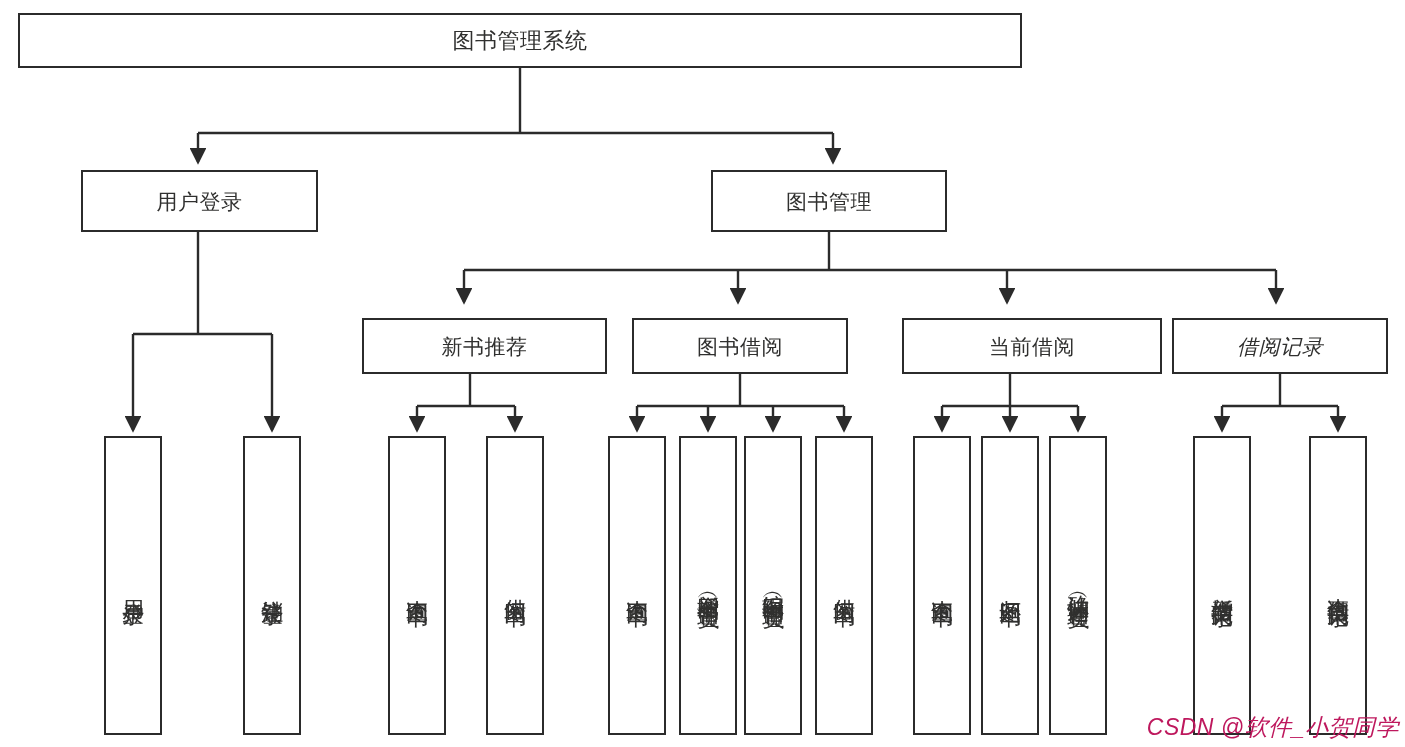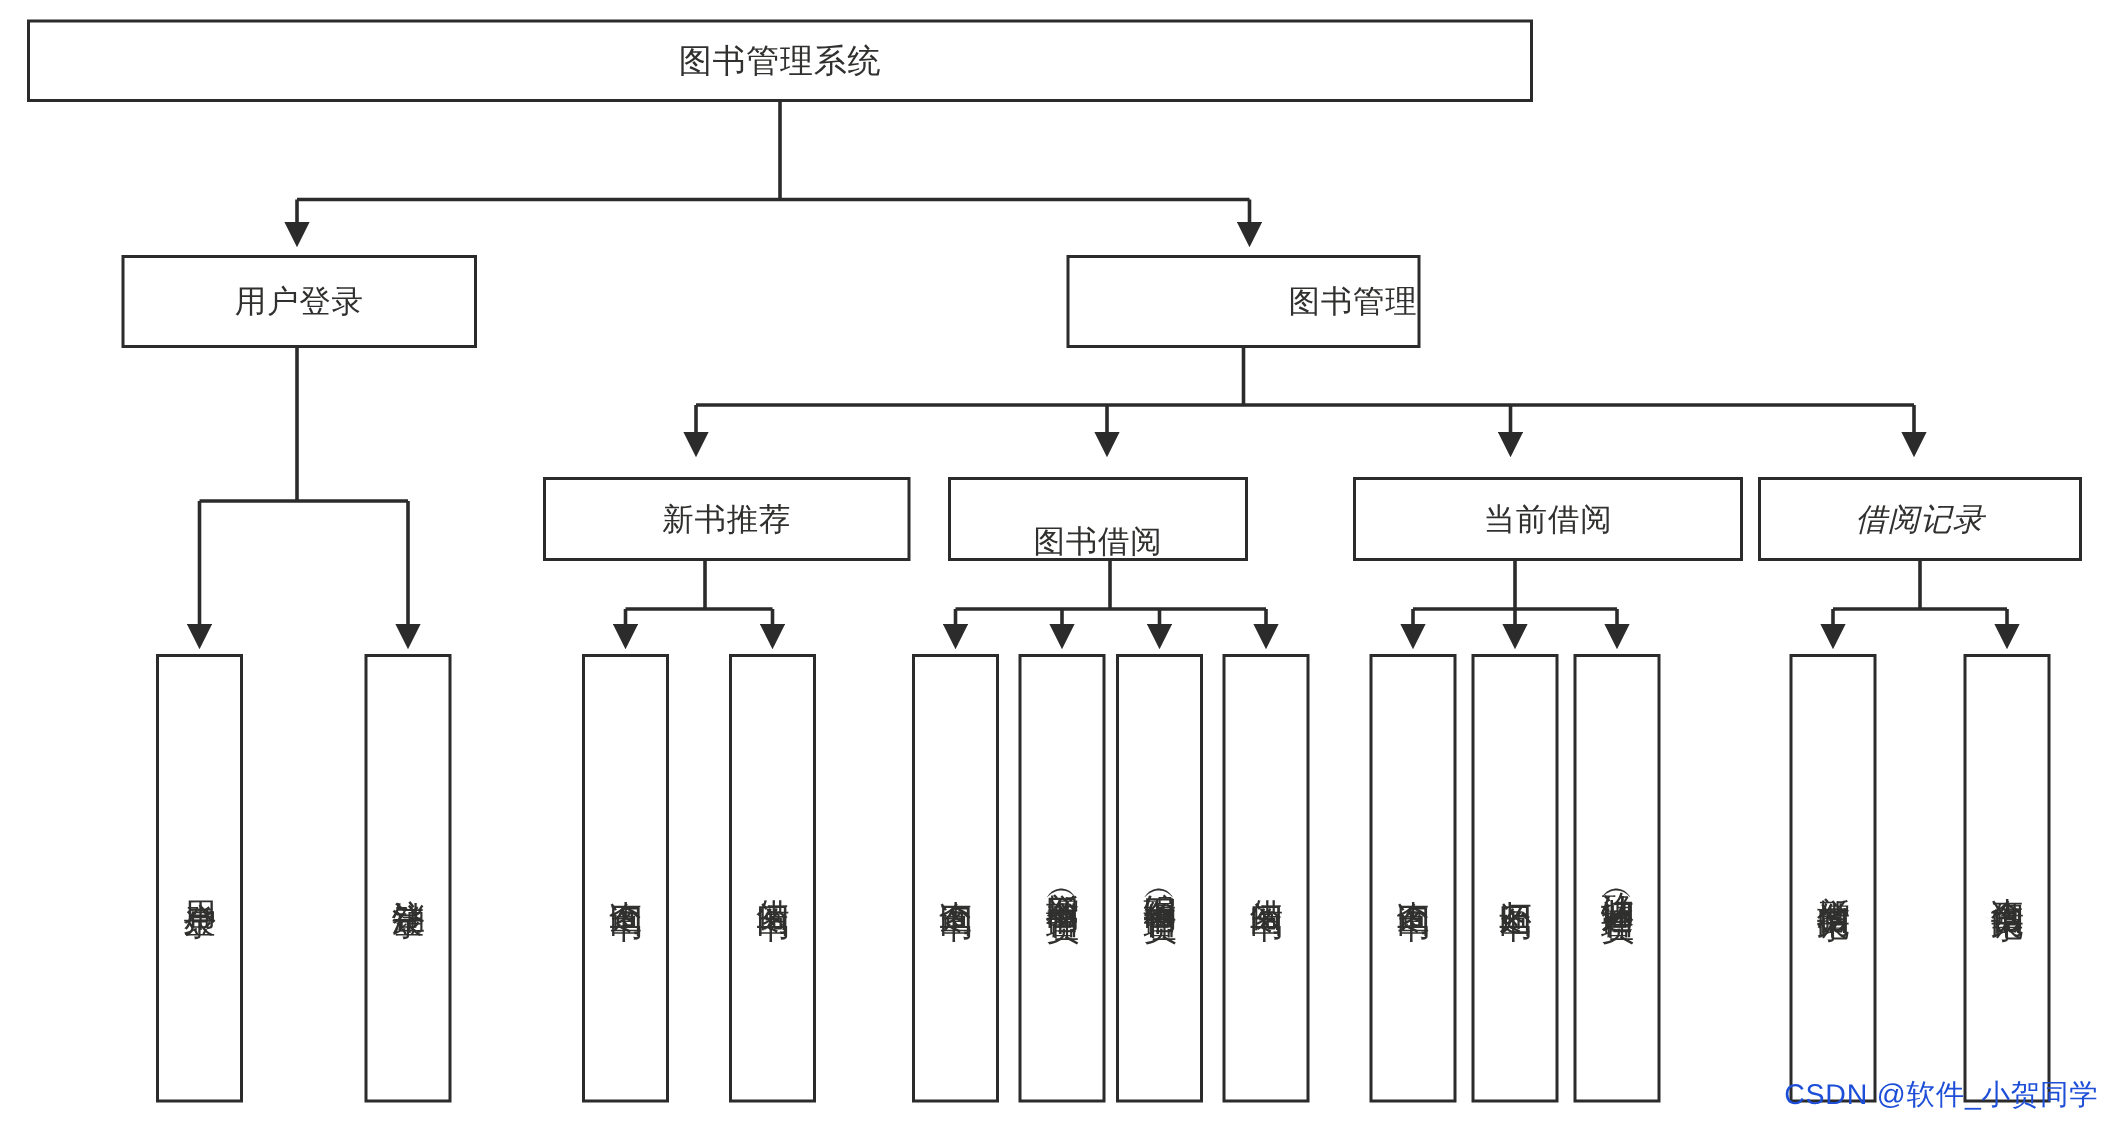--- a/index.html
+++ b/index.html
@@ -63,25 +63,26 @@
     font-size: 22px;
     line-height: 1.12;
     letter-spacing: 2px;
     white-space: nowrap;
     max-height: 100%;
   }
   .watermark {
     position: absolute;
     right: 6px;
     bottom: 4px;
-    font-size: 19px;
-    color: #1d4ed8;
+    font-size: 23px;
+    color: #be185d;
     letter-spacing: 0.5px;
     white-space: nowrap;
     z-index: 5;
+    font-style: italic;
   }
 </style>
 </head>
 <body>
 
 <div id="stage">
 
   <svg id="wires" viewBox="0 0 1405 747" width="1405" height="747" xmlns="http://www.w3.org/2000/svg">
     <defs>
       <marker id="arrow" viewBox="0 0 12 12" refX="10" refY="6" markerWidth="7" markerHeight="7" orient="auto-start-reverse">
@@ -132,28 +133,28 @@
     </g>
   </svg>
 
   <div class="node h root" style="left:18px; top:13px; width:1004px; height:55px;">
     <span class="lbl">图书管理系统</span>
   </div>
 
   <div class="node h" style="left:81px; top:170px; width:237px; height:62px;">
     <span class="lbl">用户登录</span>
   </div>
-  <div class="node h" style="left:711px; top:170px; width:236px; height:62px;justify-content:flex-end;">
+  <div class="node h" style="left:711px; top:170px; width:236px; height:62px;">
     <span class="lbl">图书管理</span>
   </div>
 
   <div class="node h" style="left:362px; top:318px; width:245px; height:56px;">
     <span class="lbl">新书推荐</span>
   </div>
-  <div class="node h" style="left:632px; top:318px; width:200px; height:56px;align-items:flex-end;">
+  <div class="node h" style="left:632px; top:318px; width:216px; height:56px;">
     <span class="lbl">图书借阅</span>
   </div>
   <div class="node h" style="left:902px; top:318px; width:260px; height:56px;">
     <span class="lbl">当前借阅</span>
   </div>
   <div class="node h" style="left:1172px; top:318px; width:216px; height:56px;font-style:italic;">
     <span class="lbl">借阅记录</span>
   </div>
 
   <div class="node v" style="left:104px; top:436px; width:58px; height:299px;">

